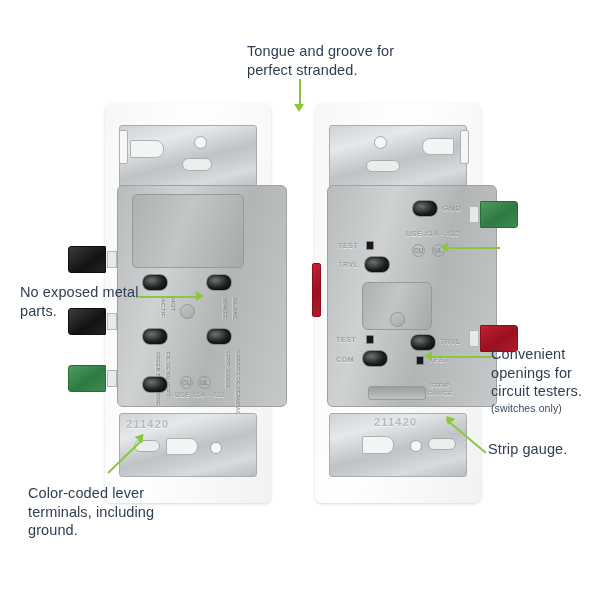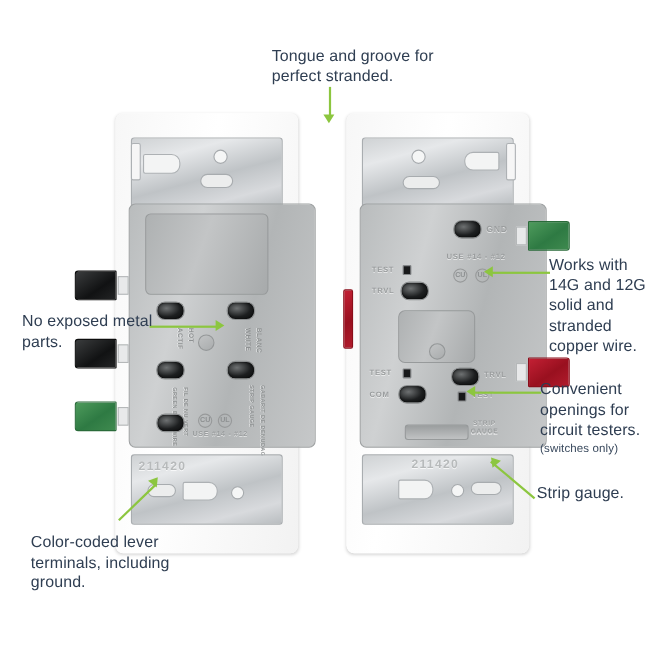--- a/index.html
+++ b/index.html
@@ -274,23 +274,20 @@
   </div>
 
   <div class="callout c-noexp">
     <span>No exposed metal parts.</span>
   </div>
 
   <div class="callout c-color">
     <span>Color-coded lever terminals, including ground.</span>
   </div>
 
-  <div class="callout c-works">
-    <span>Works with 14G and 12G solid and stranded copper wire.</span>
-  </div>
 
   <div class="callout c-strip">
     <span>Strip gauge.</span>
   </div>
 
   <div class="callout c-conv">
     <span>Convenient openings for circuit testers.</span>
     <span class="sub">(switches only)</span>
   </div>
 

